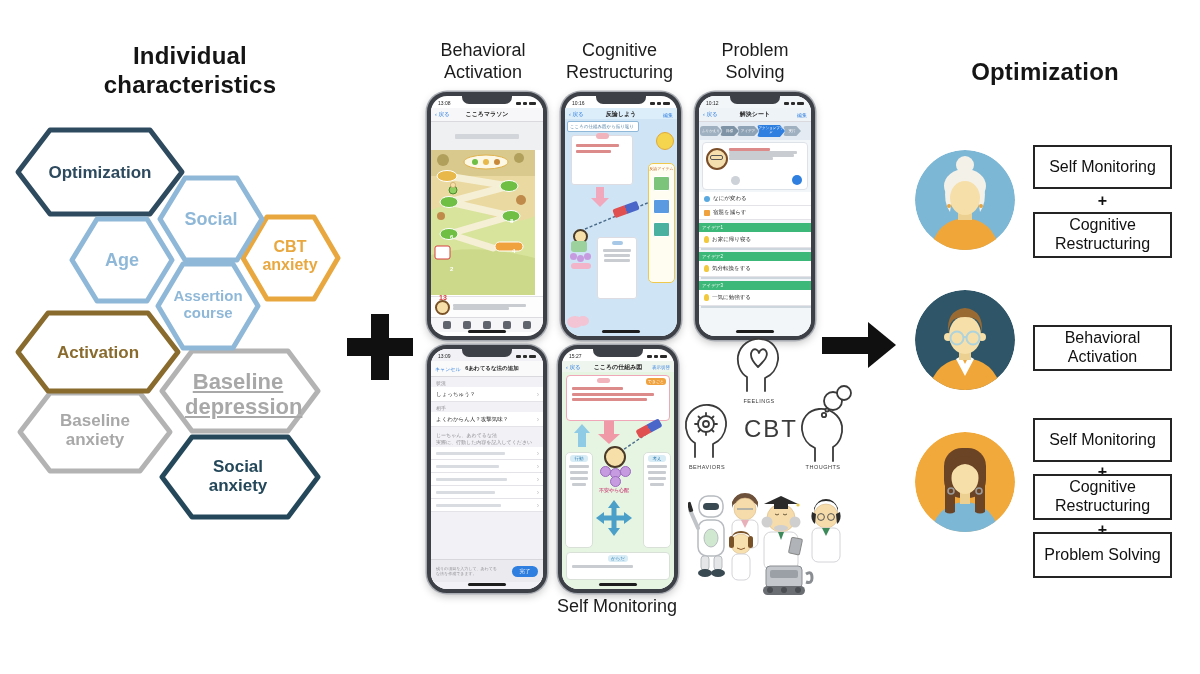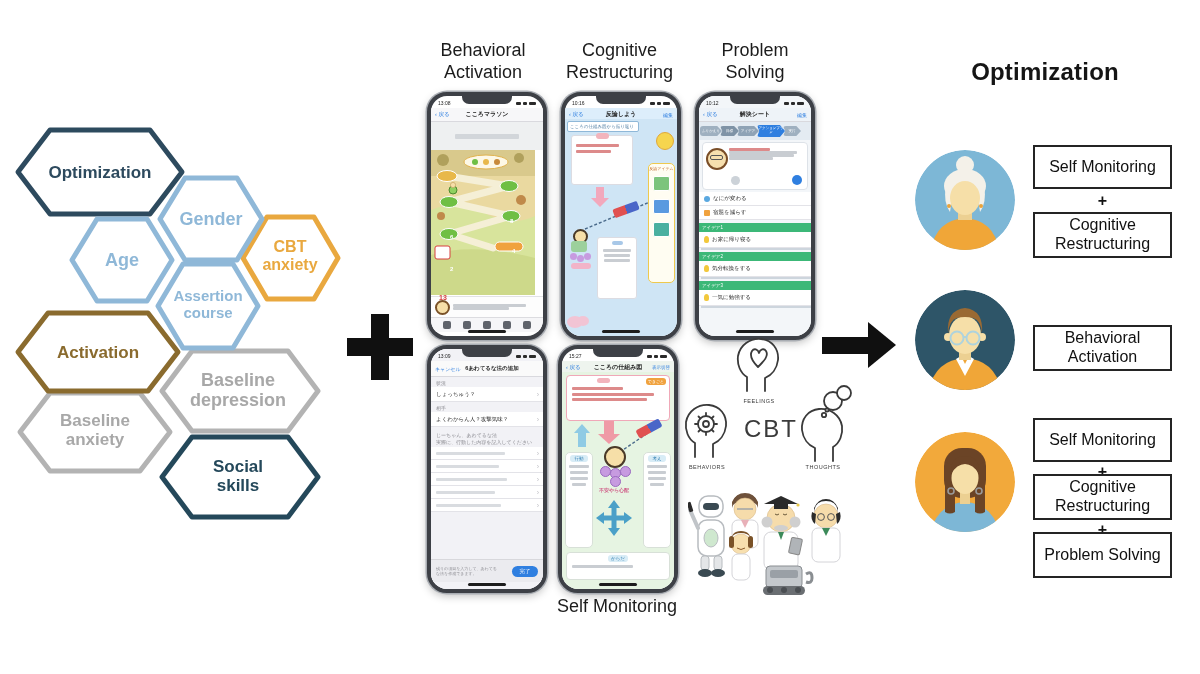--- a/index.html
+++ b/index.html
@@ -38,44 +38,45 @@
   .tbox{position:absolute;left:1033px;width:139px;border:2px solid #242424;background:#fff;display:flex;align-items:center;justify-content:center;text-align:center;font-size:16px;line-height:1.18;color:#111;padding:2px 4px;box-sizing:border-box;}
   .plusmid{position:absolute;left:1033px;width:139px;text-align:center;font-size:16px;font-weight:bold;color:#111;}
   .tinytxt{font-size:4.5px;white-space:nowrap;overflow:hidden;}
   .pill{border-radius:3px;display:flex;align-items:center;justify-content:center;color:#fff;}
 </style>
 </head>
 <body>
 
 <div id="stage">
 
+  <div class="bigtitle" style="left:55px;top:42px;width:270px;">Individual characteristics</div>
 
   <svg class="abs" style="left:0;top:0;z-index:1;" width="400" height="560" viewBox="0 0 400 560">
     <g fill="#ffffff" stroke-width="5" stroke-linejoin="round">
       <polygon points="18,172 50,130 150,130 182,172 150,214 50,214" stroke="#2d4a5e"></polygon>
       <polygon points="20,432 50,393 140,393 170,432 140,471 50,471" stroke="#b3b3b3"></polygon>
       <polygon points="18,352 48,313 148,313 178,352 148,391 48,391" stroke="#8a6b2e"></polygon>
       <polygon points="162,391 192,351 288,351 318,391 288,431 192,431" stroke="#b3b3b3"></polygon>
       <polygon points="158,306 183,264 233,264 258,306 233,348 183,348" stroke="#8fb8d8"></polygon>
       <polygon points="243,258 267,217 314,217 338,258 314,299 267,299" stroke="#e9a83f"></polygon>
       <polygon points="160,219 185,178 237,178 262,219 237,260 185,260" stroke="#8fb8d8"></polygon>
       <polygon points="72,260 97,219 147,219 172,260 147,301 97,301" stroke="#8fb8d8"></polygon>
       <polygon points="162,477 192,437 288,437 318,477 288,517 192,517" stroke="#24485a"></polygon>
     </g>
   </svg>
 
   <div class="hexlbl" style="left:20px;top:163px;width:160px;font-size:17px;color:#2d4a5e;">Optimization</div>
-  <div class="hexlbl" style="left:161px;top:209px;width:100px;font-size:18px;color:#8fb8d8;">Gender</div>
+  <div class="hexlbl" style="left:161px;top:209px;width:100px;font-size:18px;color:#8fb8d8;">Social</div>
   <div class="hexlbl" style="left:72px;top:250px;width:100px;font-size:18px;color:#8fb8d8;">Age</div>
   <div class="hexlbl" style="left:258px;top:238px;width:64px;font-size:16px;color:#e9a83f;">CBT anxiety</div>
   <div class="hexlbl" style="left:163px;top:288px;width:90px;font-size:15px;color:#8fb8d8;">Assertion course</div>
   <div class="hexlbl" style="left:18px;top:343px;width:160px;font-size:17px;color:#8a6b2e;">Activation</div>
-  <div class="hexlbl" style="left:185px;top:370px;width:106px;font-size:18px;color:#a8a8a8;">Baseline depression</div>
+  <div class="hexlbl" style="left:185px;top:370px;width:106px;font-size:22px;color:#a8a8a8;text-decoration:underline;">Baseline depression</div>
   <div class="hexlbl" style="left:45px;top:411px;width:100px;font-size:17px;color:#a8a8a8;">Baseline anxiety</div>
-  <div class="hexlbl" style="left:195px;top:457px;width:86px;font-size:17px;color:#24485a;">Social skills</div>
+  <div class="hexlbl" style="left:195px;top:457px;width:86px;font-size:17px;color:#24485a;">Social anxiety</div>
 
   <div>
     <div class="plusbar" style="left:347px;top:338px;width:66px;height:18px;"></div>
     <div class="plusbar" style="left:371px;top:314px;width:18px;height:66px;"></div>
   </div>
 
   <div class="modlbl" style="left:413px;top:40px;width:140px;">Behavioral Activation</div>
   <div class="modlbl" style="left:537px;top:40px;width:165px;">Cognitive Restructuring</div>
   <div class="modlbl" style="left:695px;top:40px;width:120px;">Problem Solving</div>
   <div class="modlbl" style="left:547px;top:596px;width:140px;">Self Monitoring</div>

